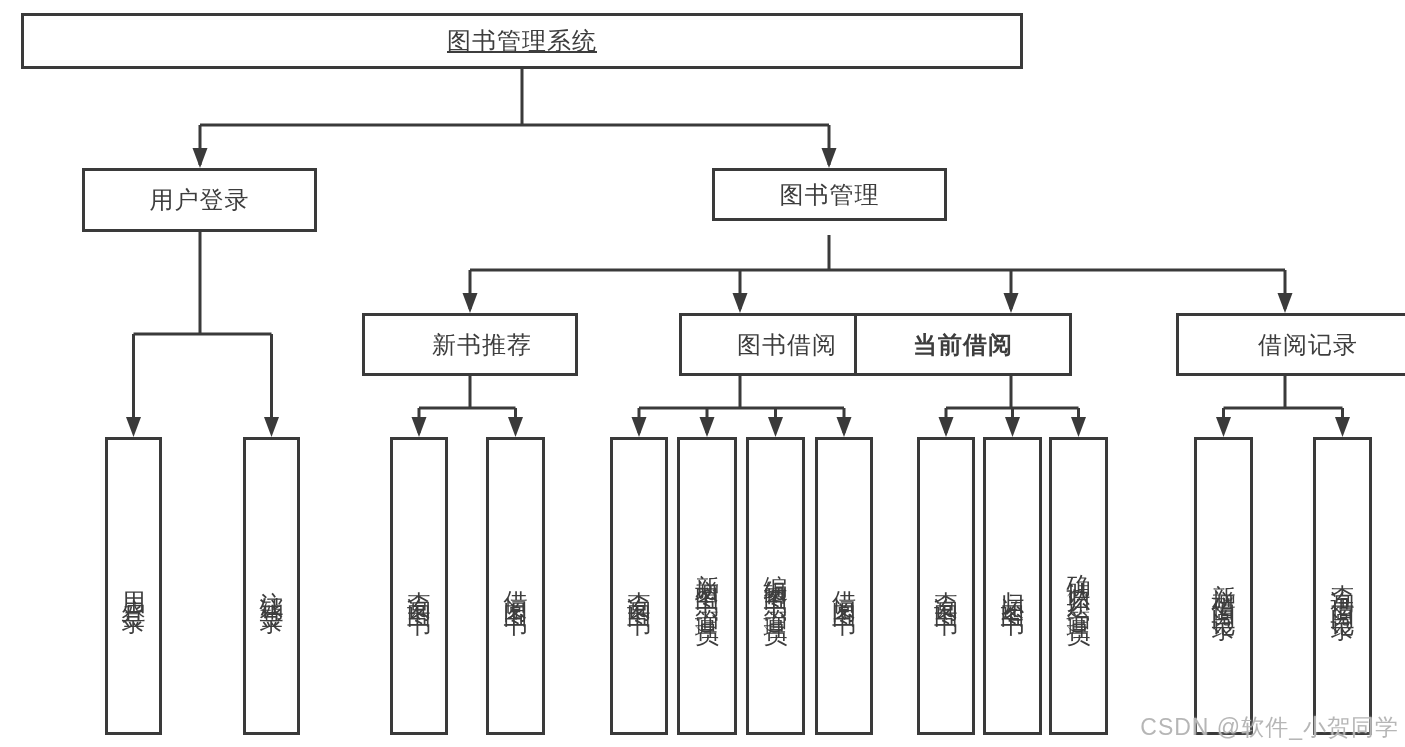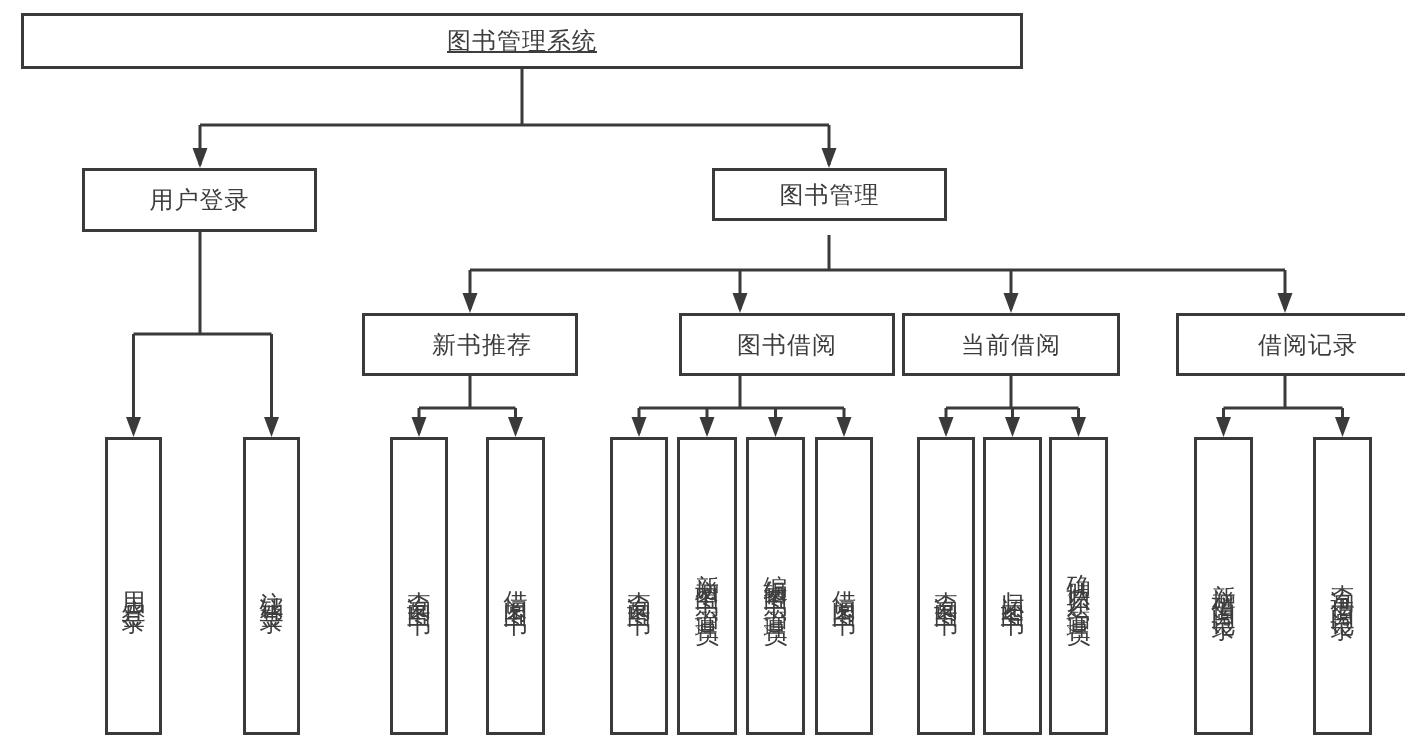--- a/index.html
+++ b/index.html
@@ -80,35 +80,36 @@
     </g>
   </svg>
 
   <div class="node hbox" style="left:21px;top:13px;width:1002px;height:56px;text-decoration:underline;">图书管理系统</div>
 
   <div class="node hbox" style="left:82px;top:168px;width:235px;height:64px;">用户登录</div>
   <div class="node hbox" style="left:712px;top:168px;width:235px;height:53px;">图书管理</div>
 
   <div class="node hbox" style="left:362px;top:313px;width:216px;height:63px;padding-left:24px;">新书推荐</div>
   <div class="node hbox" style="left:632px;top:313px;width:216px;height:63px;margin-left:47px;">图书借阅</div>
-  <div class="node hbox" style="left:902px;top:313px;width:218px;height:63px;">当前借阅</div>
+  <div class="node hbox" style="left:854px;top:313px;width:218px;height:63px;font-weight:bold;">当前借阅</div>
   <div class="node hbox" style="left:1176px;top:313px;width:264px;height:63px;">借阅记录</div>
 
   <div class="node vbox" style="left:105px;top:437px;width:57px;height:298px;">用户登录</div>
   <div class="node vbox" style="left:243px;top:437px;width:57px;height:298px;">注销登录</div>
 
   <div class="node vbox" style="left:390px;top:437px;width:58px;height:298px;">查询图书</div>
   <div class="node vbox" style="left:486px;top:437px;width:59px;height:298px;">借阅图书</div>
 
   <div class="node vbox" style="left:610px;top:437px;width:58px;height:298px;">查询图书</div>
   <div class="node vbox" style="left:677px;top:437px;width:60px;height:298px;">新增图书（管理员）</div>
   <div class="node vbox" style="left:746px;top:437px;width:59px;height:298px;">编辑图书（管理员）</div>
   <div class="node vbox" style="left:815px;top:437px;width:58px;height:298px;">借阅图书</div>
 
   <div class="node vbox" style="left:917px;top:437px;width:58px;height:298px;">查询图书</div>
   <div class="node vbox" style="left:983px;top:437px;width:59px;height:298px;">归还图书</div>
   <div class="node vbox" style="left:1049px;top:437px;width:59px;height:298px;">确认归还（管理员）</div>
 
   <div class="node vbox" style="left:1194px;top:437px;width:59px;height:298px;">新增借阅记录</div>
   <div class="node vbox" style="left:1313px;top:437px;width:59px;height:298px;">查询借阅记录</div>
 
+  <div class="watermark">CSDN @软件_小贺同学</div>
 
 </div>
 
 </body></html>

